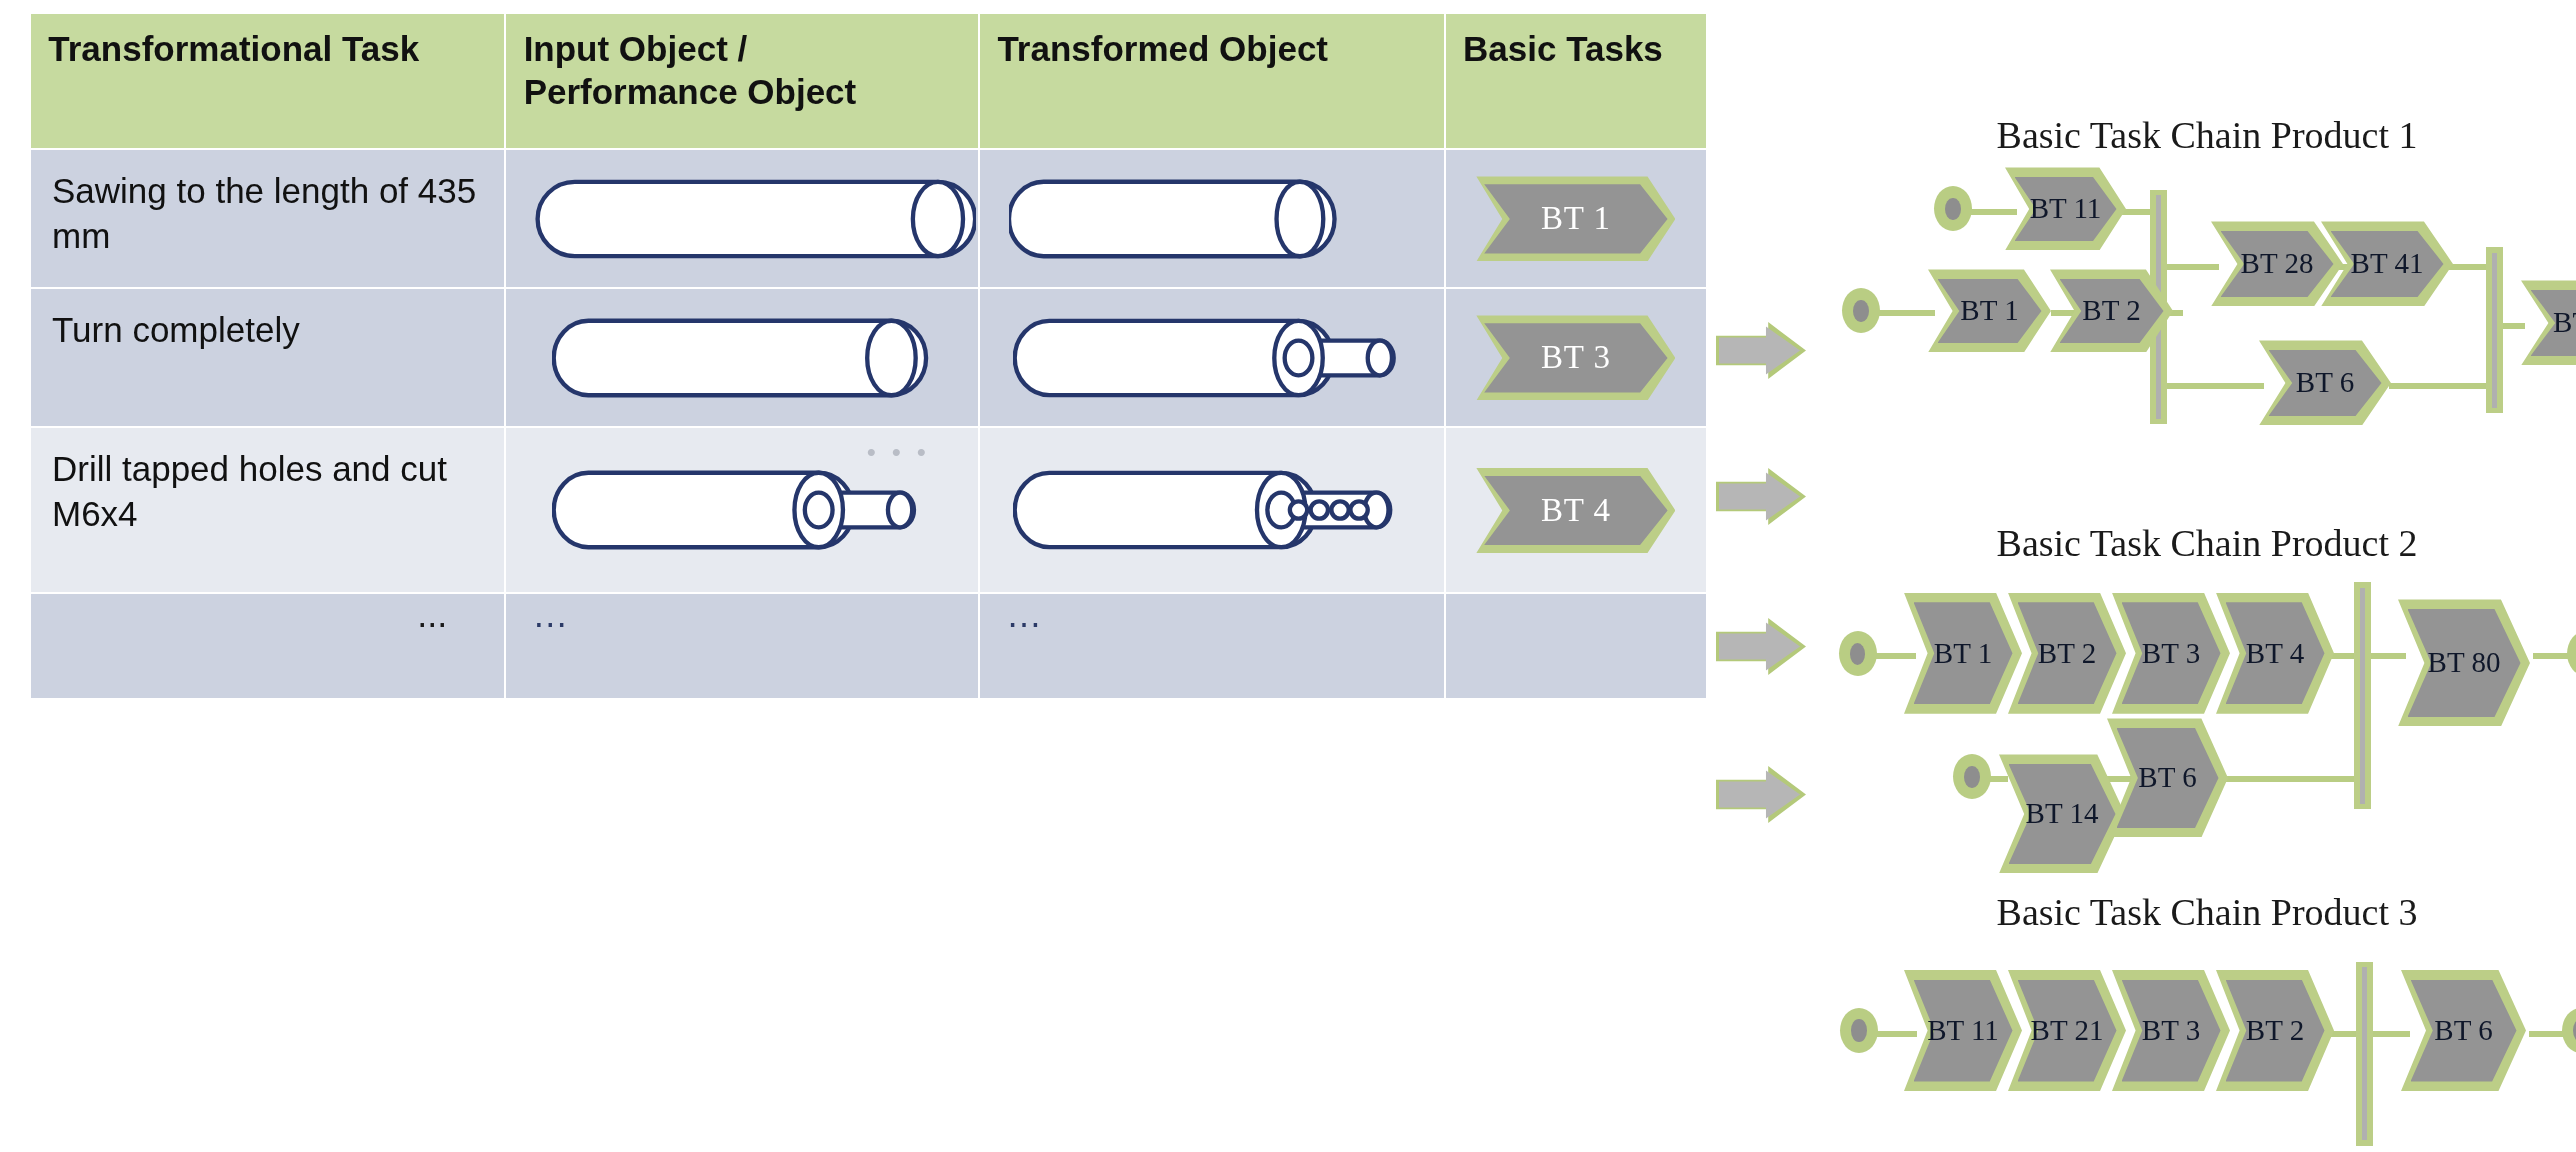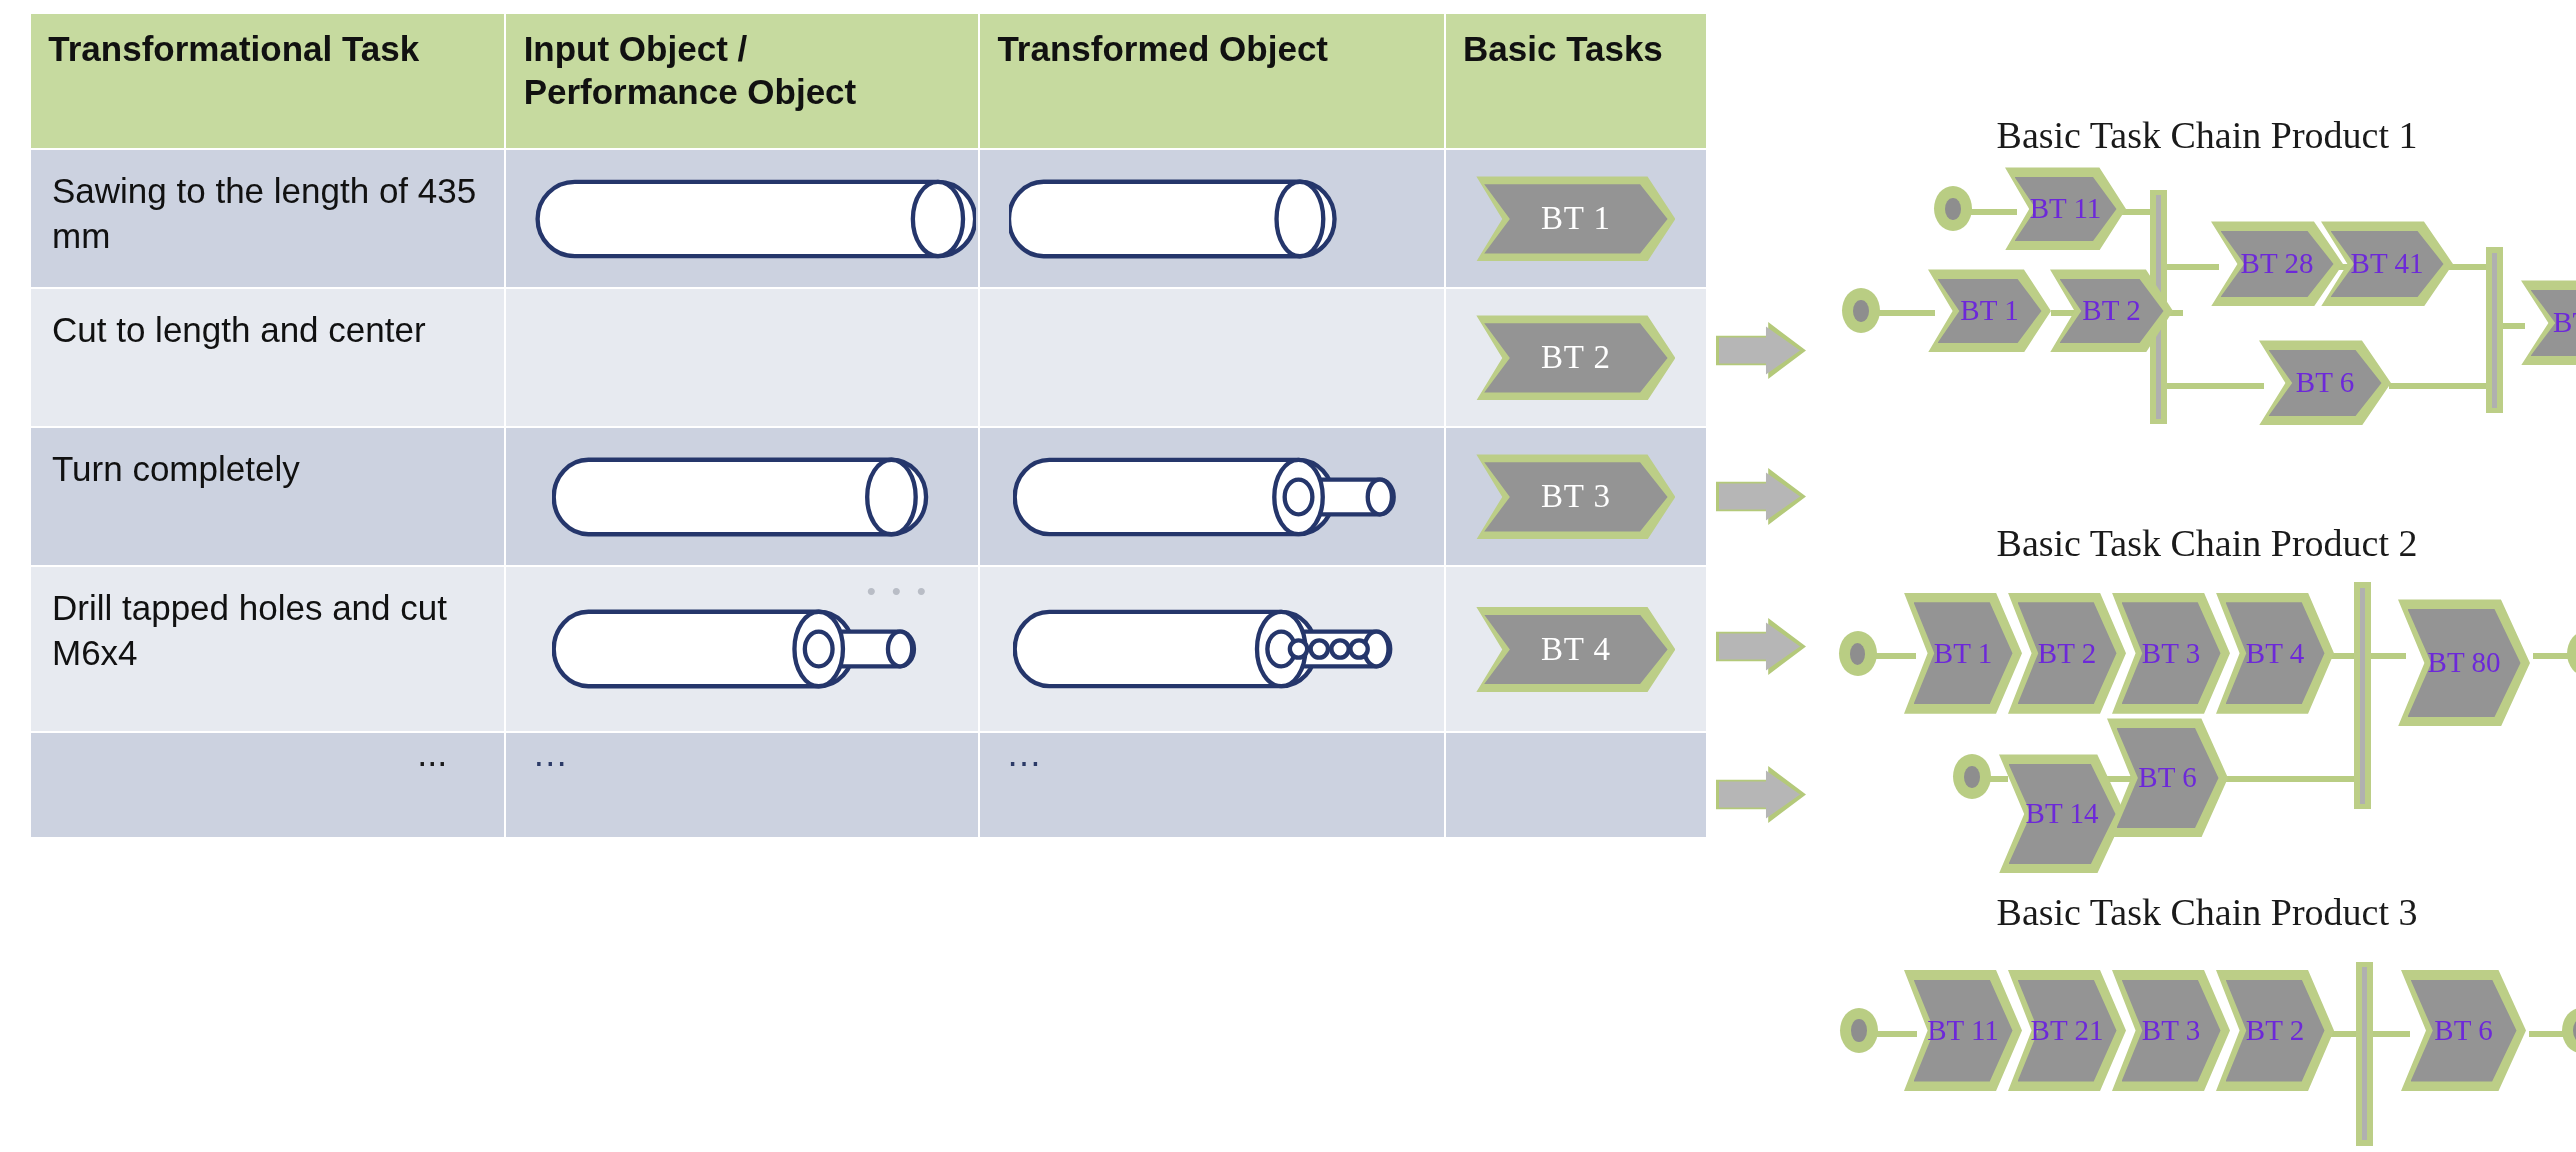--- a/index.html
+++ b/index.html
@@ -61,21 +61,21 @@
       text-align:center;white-space:nowrap;}
   .chain-canvas{position:relative;}
 
   .node{position:absolute;}
   .node .outer{position:absolute;inset:0;background:#bcce87;
       clip-path:polygon(0 0, 78% 0, 100% 50%, 78% 100%, 0 100%, 20% 50%);}
   .node .inner{position:absolute;left:9.5px;right:9.5px;top:9.5px;bottom:9.5px;
       background:#949494;
       clip-path:polygon(0 0, 77% 0, 100% 50%, 77% 100%, 0 100%, 21% 50%);}
   .node .nlabel{position:absolute;inset:0;display:flex;align-items:center;
-      justify-content:center;color:#6d28d9;font-size:29px;
+      justify-content:center;color:#0f172a;font-size:29px;
       font-family:"Liberation Serif", serif;white-space:nowrap;}
 
   .term{position:absolute;width:38px;height:45px;border-radius:50%;
         background:#b9cd83;display:flex;align-items:center;justify-content:center;}
   .term::after{content:"";width:15.6px;height:22.5px;border-radius:50%;background:#8e8e8e;}
 
   .conn{position:absolute;background:#b9cd83;height:6px;}
   .bar{position:absolute;width:17.3px;background:#bcce87;}
   .bar::after{content:"";position:absolute;left:6px;top:5.2px;bottom:5.2px;width:5.2px;
       background:#b0b0b0;}
@@ -135,44 +135,20 @@
           <div class="bt-badge">
             <div class="sh"></div>
             <div class="in"></div>
             <div class="lb">BT 1</div>
           </div>
         </div>
           </div>
       </td>
     </tr>
 
-    <tr class="row-light">
-      <td>
-        <div class="cell-pad">
-            <div class="task-text">Cut to length and center</div>
-          </div>
-      </td>
-      <td>
-          <div class="cell-pad"></div>
-        </td>
-      <td>
-          <div class="cell-pad"></div>
-        </td>
-      <td>
-        <div class="cell-pad">
-            <div class="shape-wrap">
-          <div class="bt-badge">
-            <div class="sh"></div>
-            <div class="in"></div>
-            <div class="lb">BT 2</div>
-          </div>
-        </div>
-          </div>
-      </td>
-    </tr>
 
     <tr class="row-dark">
       <td>
         <div class="cell-pad">
             <div class="task-text">Turn completely</div>
           </div>
       </td>
       <td>
         <div class="cell-pad">
             <div class="shape-wrap">

